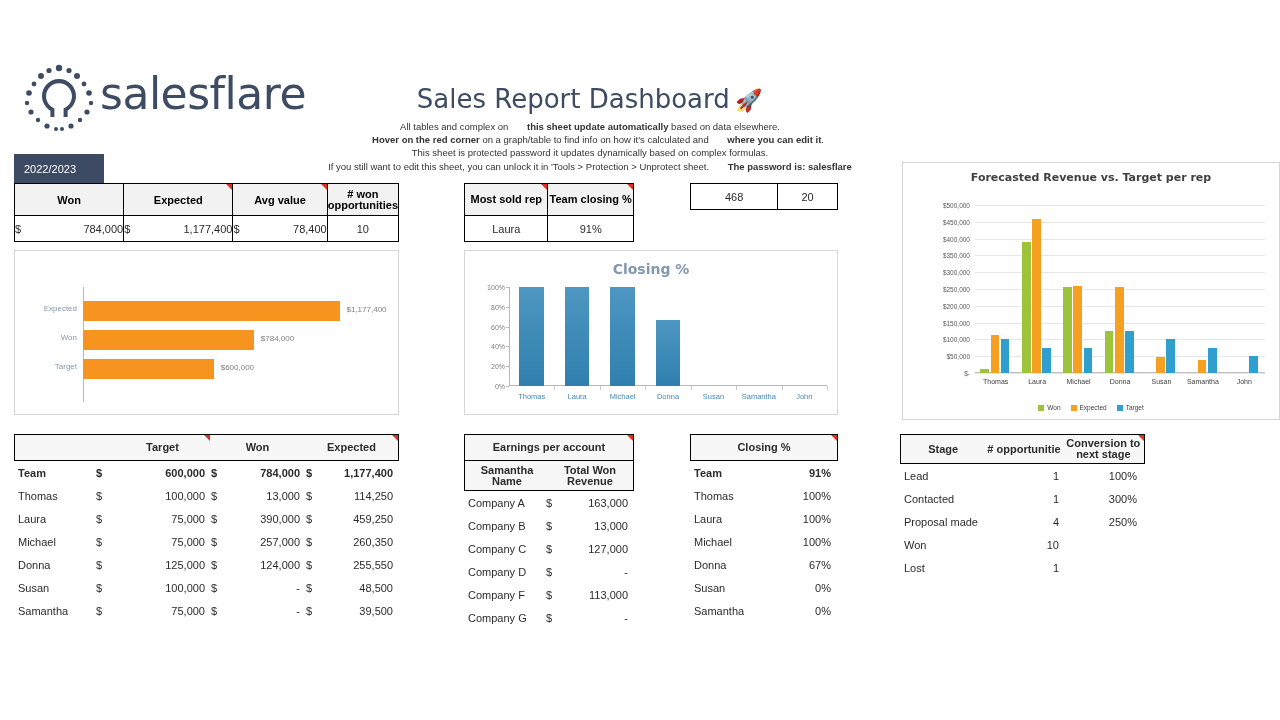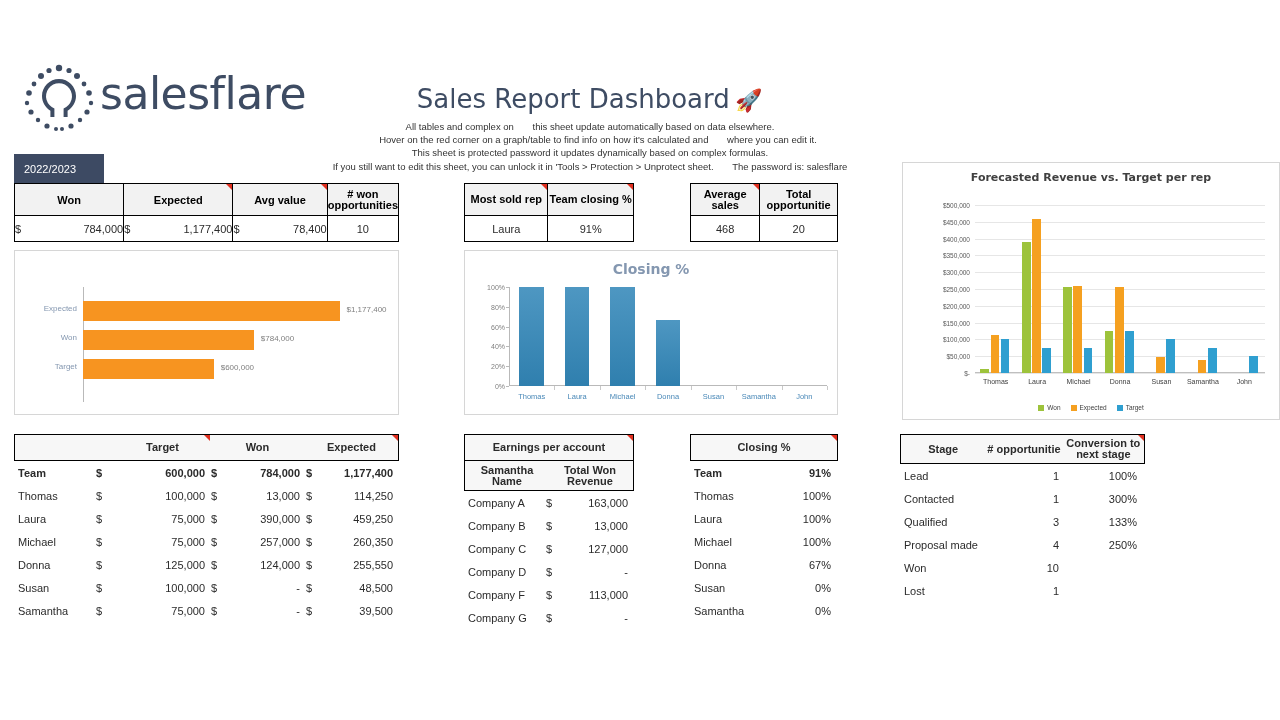--- a/index.html
+++ b/index.html
@@ -27,21 +27,21 @@
   #dash-title {
     position:absolute; left:340px; top:84px; width:500px;
     text-align:center; font-size:26px; color:#3e4c63;
     font-family:"DejaVu Sans", sans-serif;
   }
   #rocket-icon { display:inline-block; margin-left:6px; font-size:22px; }
   #header-notes {
     position:absolute; left:300px; top:120px; width:580px;
     text-align:center; font-size:9.5px; line-height:13.2px; color:#333;
   }
-  #header-notes b { font-weight:normal;padding-left:16px; }
+  #header-notes b { font-weight:bold;padding-left:16px; }
   #header-notes .l4 { text-align:center; }
 
   
   #year-tab {
     position:absolute; left:14px; top:154px;
     width:90px; height:30px;
     background:#3d4a63; color:#ffffff;
     font-size:11px; display:flex; align-items:center; padding-left:10px;
   }
 
@@ -249,24 +249,20 @@
   </tr>
   <tr>
     <td class="val-cell">Laura</td>
     <td class="val-cell">91%</td>
   </tr>
 </tbody>
   </table>
 
 <table class="xl" id="kpi3">
   <tbody>
-      <tr>
-    <th class="hdr-cell red-corner clip2" style="width:70px;">Average sales</th>
-    <th class="hdr-cell clip2" style="width:78px;">Total opportunitie</th>
-  </tr>
   <tr>
     <td class="val-cell">468</td>
     <td class="val-cell">20</td>
   </tr>
 </tbody>
   </table>
 
 <div class="chart-panel" id="chart-forecast">
   <div id="hbar-plot">
     <div id="hbar-axis"></div>
@@ -556,25 +552,20 @@
         <div class="c name" style="width: 85px;">Lead</div>
         <div class="c num" style="width: 78px;">1</div>
         <div class="c num" style="width: 78px;">100%</div>
       </div>
       <div class="bt-row">
         <div class="c name" style="width: 85px;">Contacted</div>
         <div class="c num" style="width: 78px;">1</div>
         <div class="c num" style="width: 78px;">300%</div>
       </div>
       <div class="bt-row">
-        <div class="c name" style="width: 85px;">Qualified</div>
-        <div class="c num" style="width: 78px;">3</div>
-        <div class="c num" style="width: 78px;">133%</div>
-      </div>
-      <div class="bt-row">
         <div class="c name" style="width: 85px;">Proposal made</div>
         <div class="c num" style="width: 78px;">4</div>
         <div class="c num" style="width: 78px;">250%</div>
       </div>
       <div class="bt-row">
         <div class="c name" style="width: 85px;">Won</div>
         <div class="c num" style="width: 78px;">10</div>
         <div class="c num" style="width: 78px;"></div>
       </div>
       <div class="bt-row">

